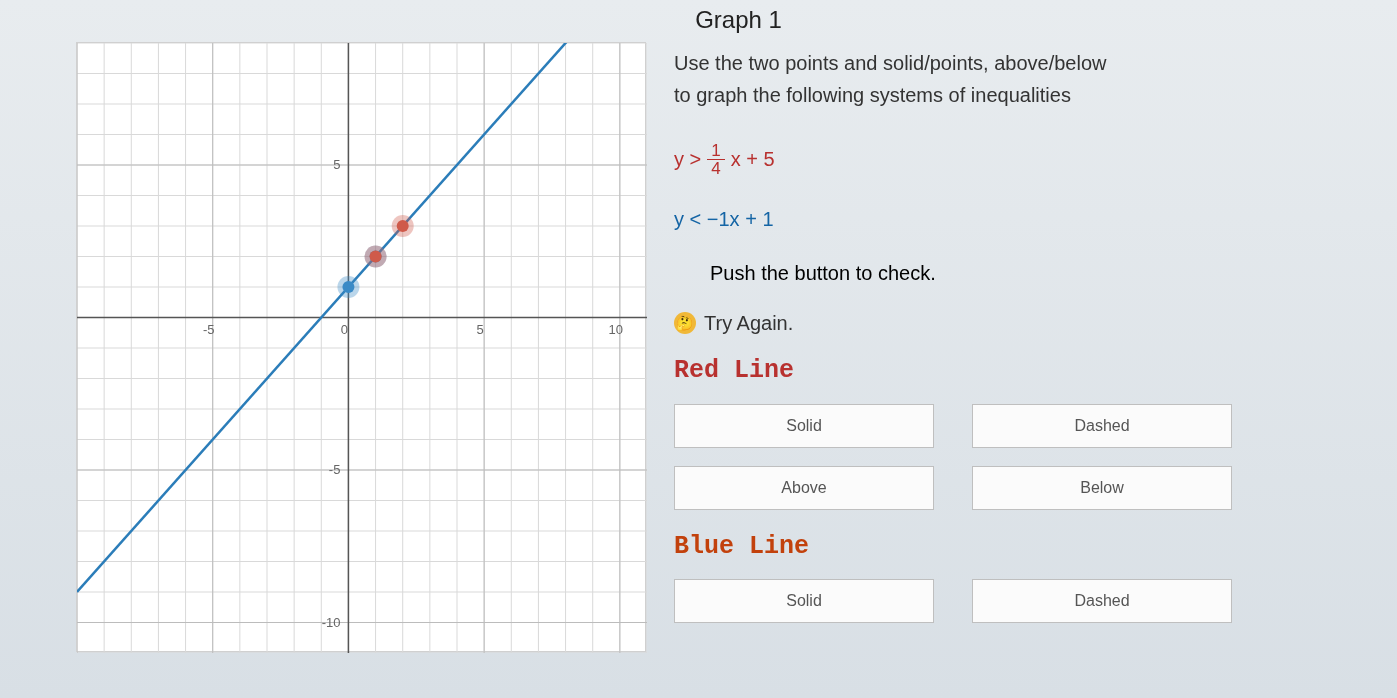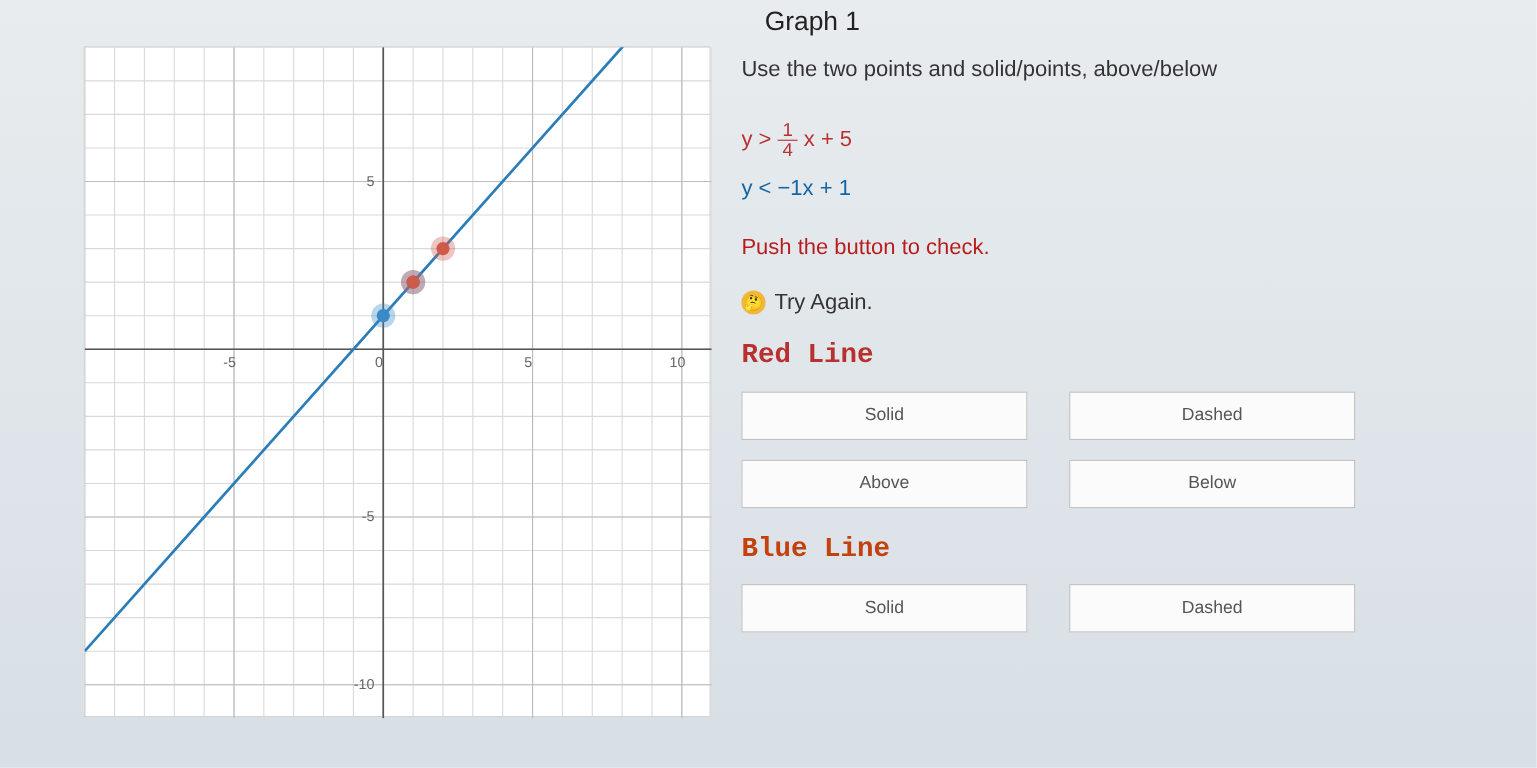--- a/index.html
+++ b/index.html
@@ -36,25 +36,25 @@
     .graph-panel svg { display: block; }
     .right-panel {
       flex: 1;
       padding-top: 6px;
       font-size: 20px;
       line-height: 1.5;
     }
     .instructions p { margin-bottom: 2px; }
     .equations { margin-top: 28px; margin-bottom: 24px; }
     .eq-red { color: #b8312f; font-size: 20px; display: flex; align-items: center; gap: 3px; height: 42px; }
-    .eq-blue { color: #1565a5; font-size: 20px; margin-top: 8px; }
+    .eq-blue { color: #1565a5; font-size: 20px; margin-top: 24px; }
     .frac { display: inline-flex; flex-direction: column; align-items: center; line-height: 1; font-size: 17px; margin: 0 3px; vertical-align: middle; }
     .frac .num { border-bottom: 1.5px solid #b8312f; padding: 0 4px; }
     .frac .den { padding: 0 4px; }
-    .push-text { margin-bottom: 20px; color: #b91c1c; }
+    .push-text { margin-bottom: 20px; color: #000000; margin-left: 36px; }
     .status-row { display: flex; align-items: center; gap: 8px; margin-bottom: 14px; }
     .status-icon { width: 22px; height: 22px; border-radius: 50%; background: #f0b838; display: inline-flex; align-items: center; justify-content: center; font-size: 14px; }
     .status-text { color: #333; }
     .section-label { font-family: "Courier New", monospace; font-size: 25px; margin-bottom: 14px; font-weight: bold; }
     .red-label { color: #b8312f; }
     .blue-label { color: #c2410c; }
     .btn-row { display: flex; gap: 38px; margin-bottom: 18px; }
     .opt-btn {
       flex: 1;
       max-width: 260px;
@@ -148,20 +148,21 @@
         <circle cx="298.5714285714286" cy="213.5" r="11" fill="#cf5a4a" fill-opacity="0.35"></circle>
         <circle cx="298.5714285714286" cy="213.5" r="6" fill="#cf5a4a"></circle>
         <circle cx="325.7142857142857" cy="183" r="11" fill="#cf5a4a" fill-opacity="0.35"></circle>
         <circle cx="325.7142857142857" cy="183" r="6" fill="#cf5a4a"></circle>
       </svg>
   </div>
 
   <div class="right-panel">
     <div class="instructions">
       <p>Use the two points and solid/points, above/below</p>
+      <p>to graph the following systems of inequalities</p>
     </div>
 
     <div class="equations">
       <div class="eq-red">
         <span>y &gt;</span>
         <span class="frac">
           <span class="num">1</span>
           <span class="den">4</span>
         </span>
         <span>x + 5</span>

